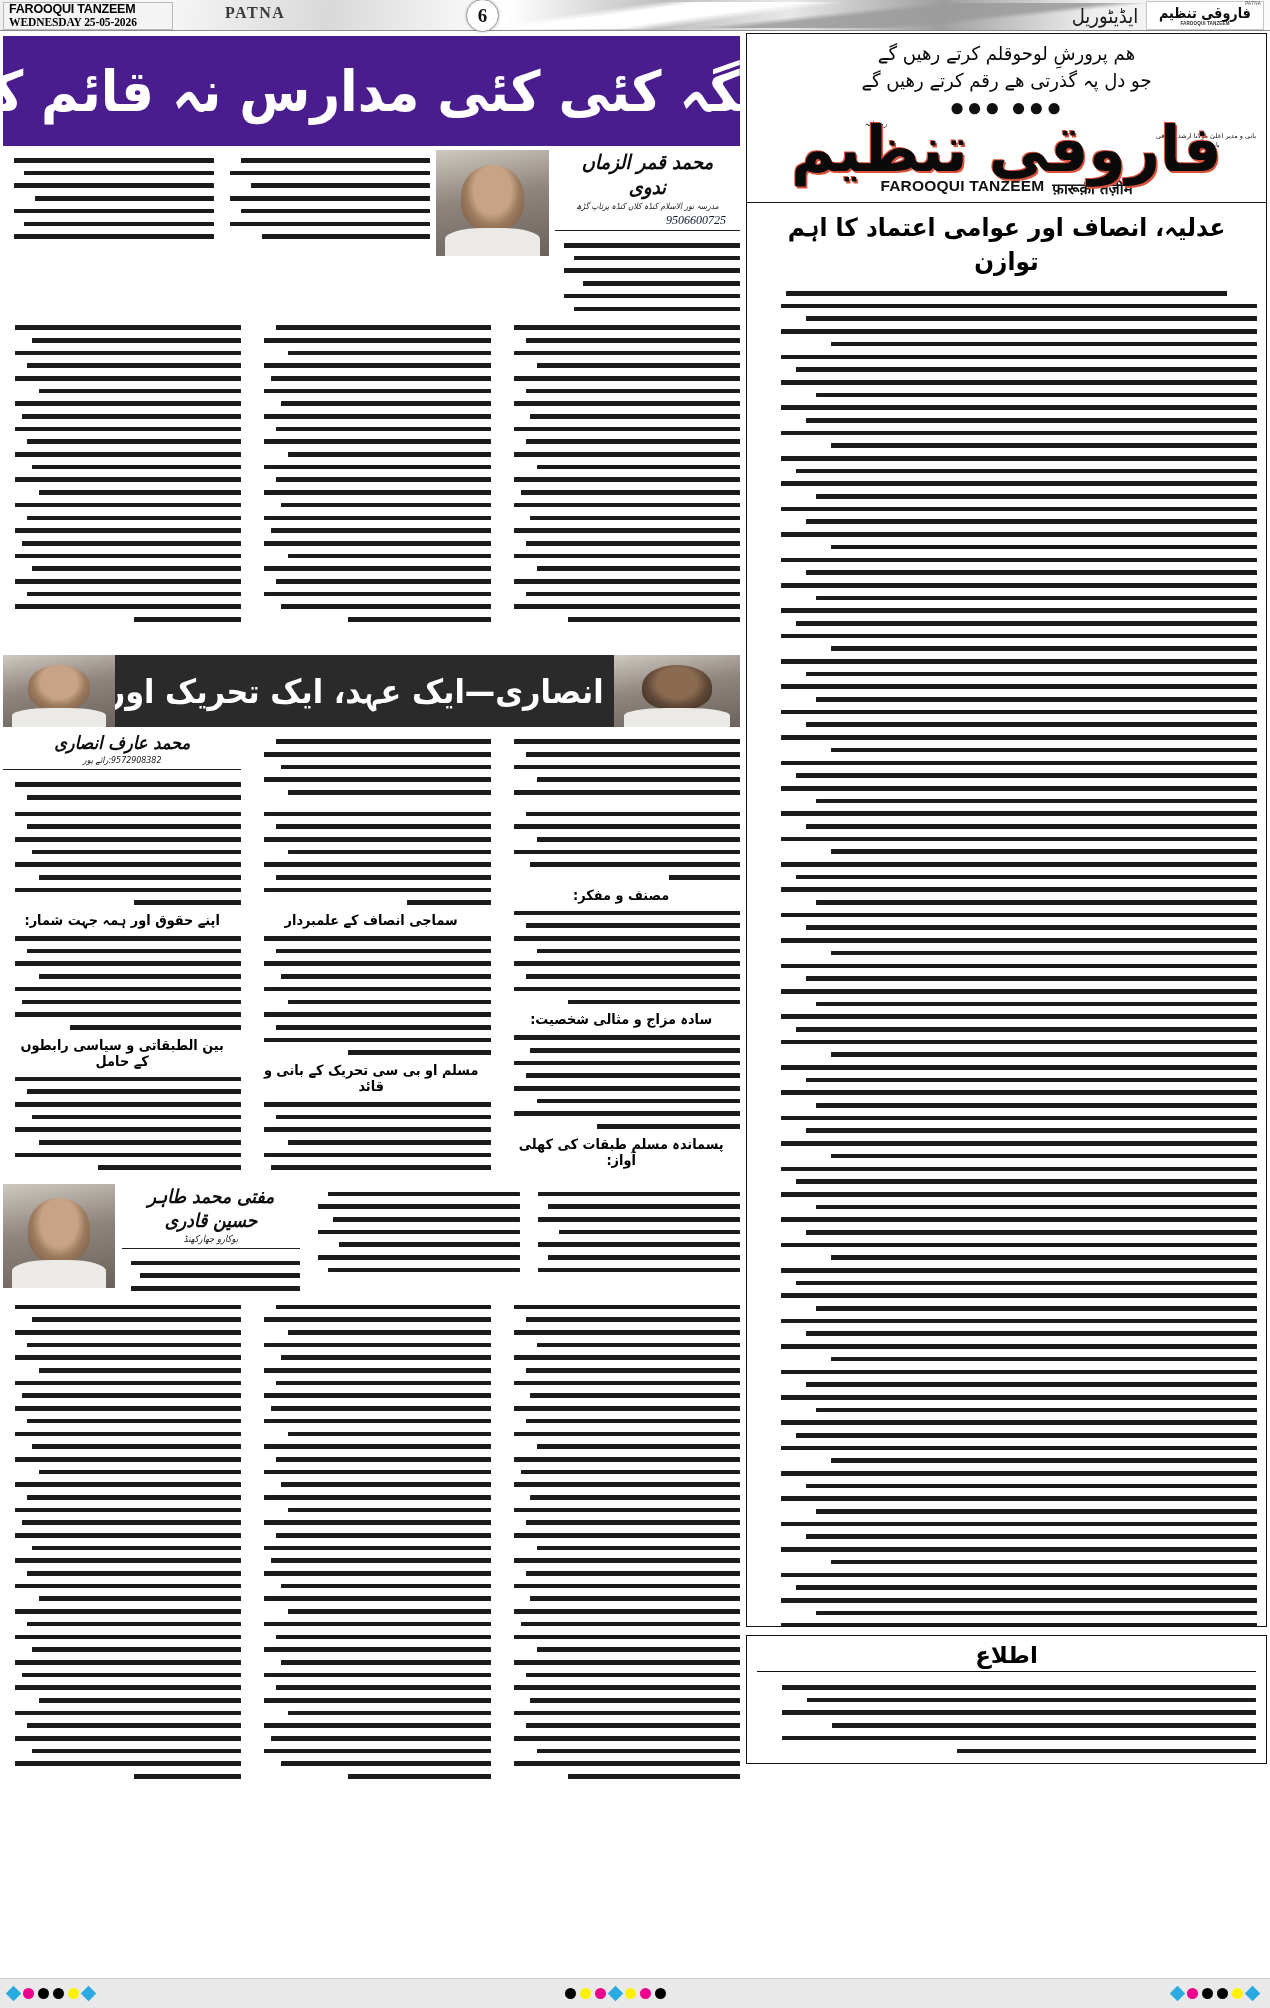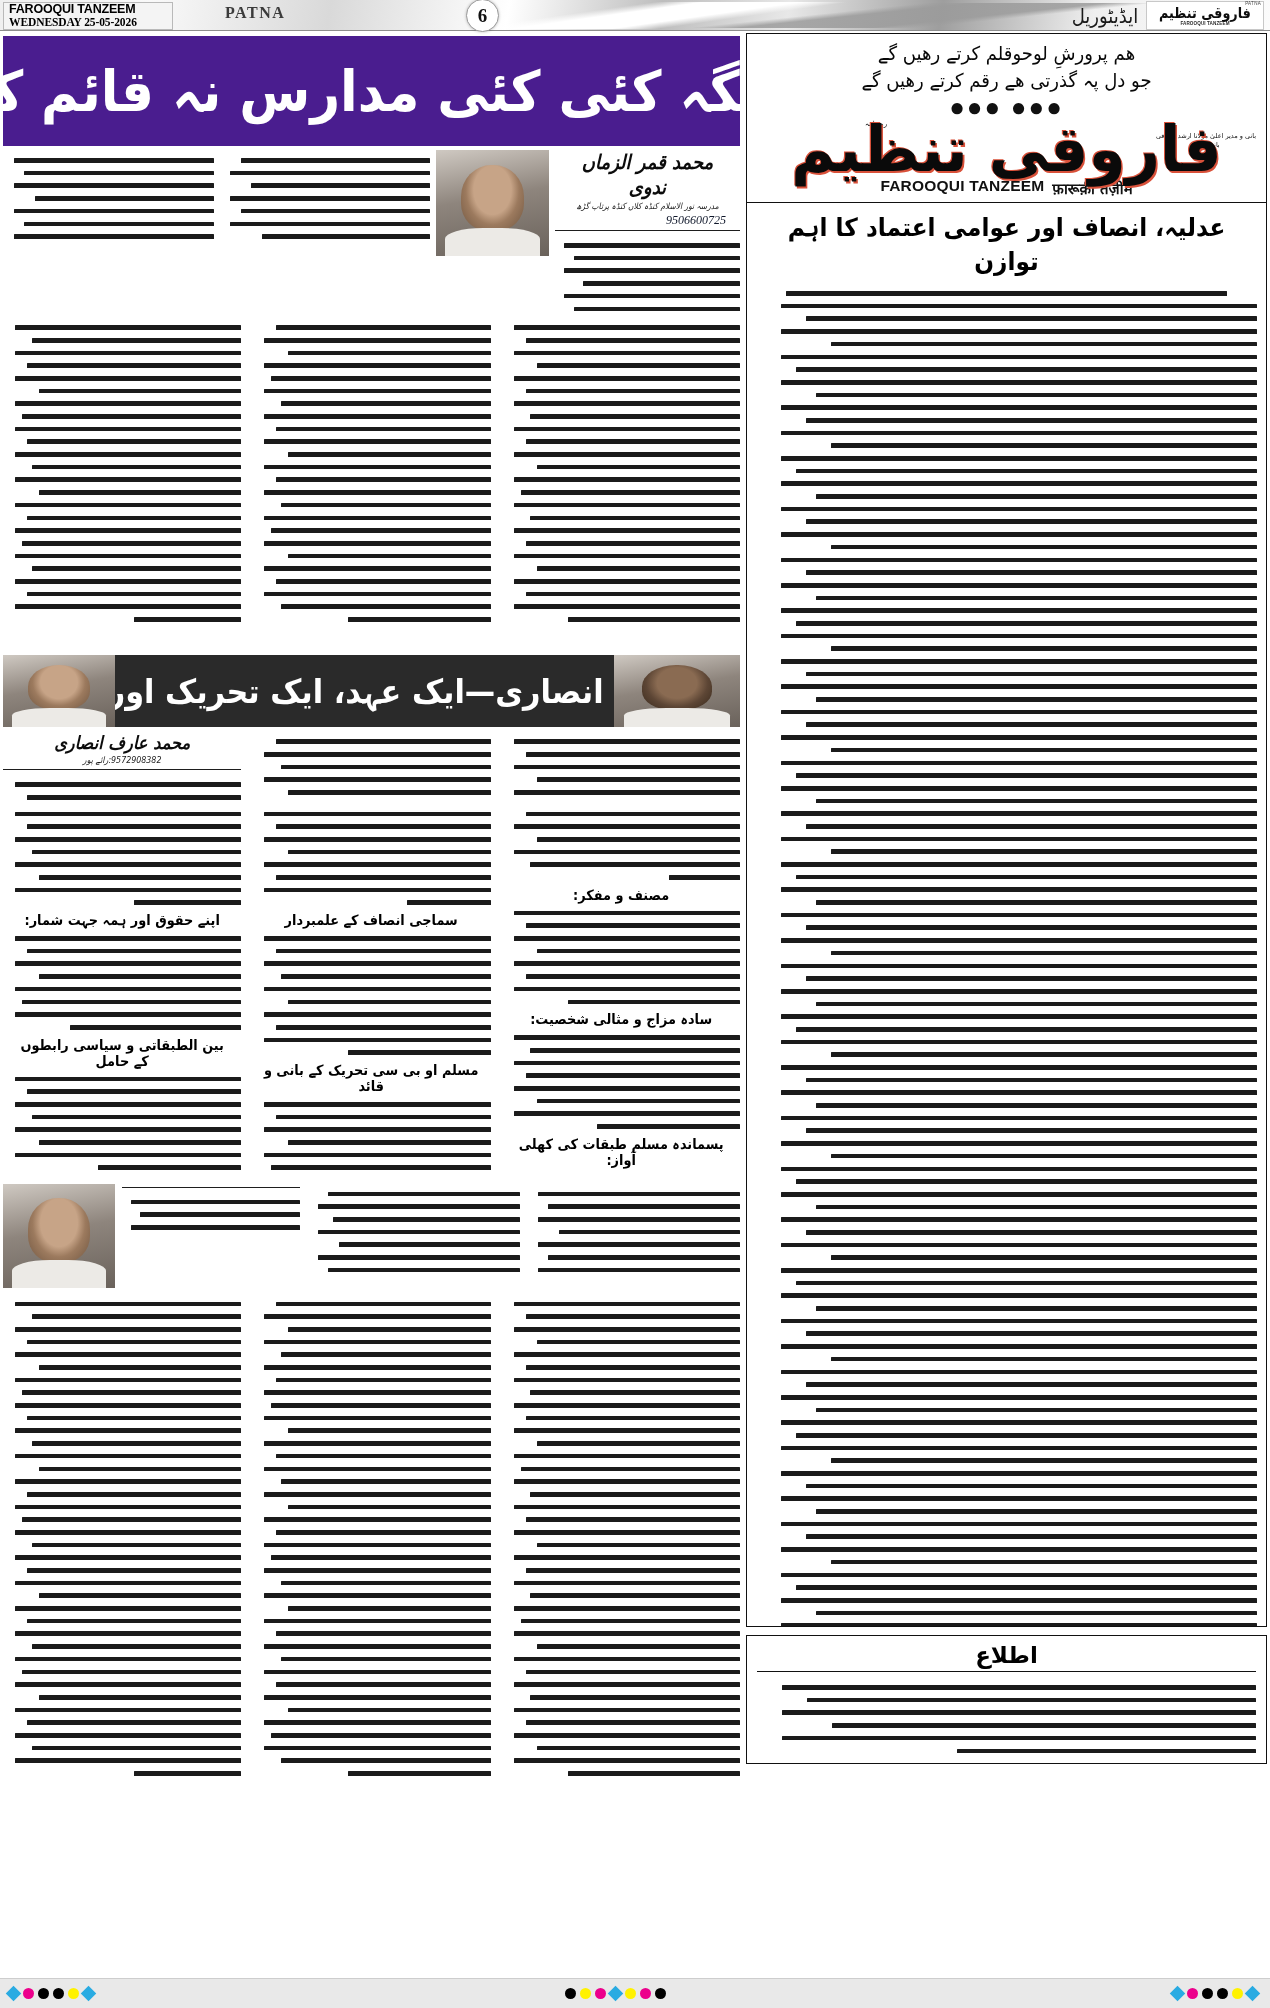--- a/index.html
+++ b/index.html
@@ -547,20 +547,24 @@
           <div class="uline w90"></div>
             <div class="uline w95"></div>
             <div class="uline w88" style="width:88%"></div>
           <div class="uline w95"></div>
             <div class="uline w85"></div>
             <div class="uline w95"></div>
           <div class="uline w90"></div>
         </div>
       </div>
       <div style="width:178px">
+        <div class="byline">
+          <div class="nm" style="font-size:19px;line-height:24px">مفتی محمد طاہر حسین قادری</div>
+          <div class="sub" style="font-size:9.5px;line-height:13px">بوکارو جھارکھنڈ</div>
+        </div>
         <div class="hr-thin" style="margin:3px 0 4px"></div>
         <div class="ucol">
           <div class="uline w95"></div>
             <div class="uline w90"></div>
             <div class="uline w95"></div>
         </div>
       </div>
       <div class="photo" style="width:112px;height:104px;flex:0 0 auto"></div>
     </div>
 

